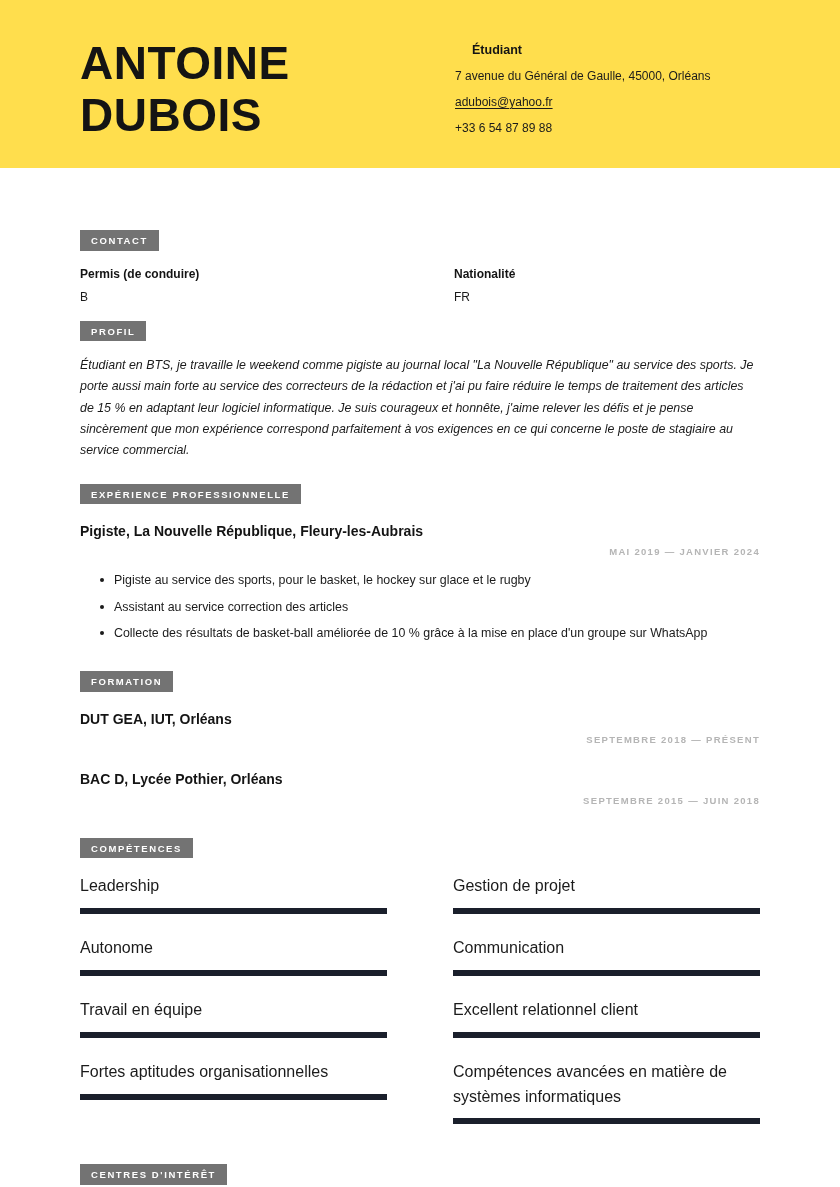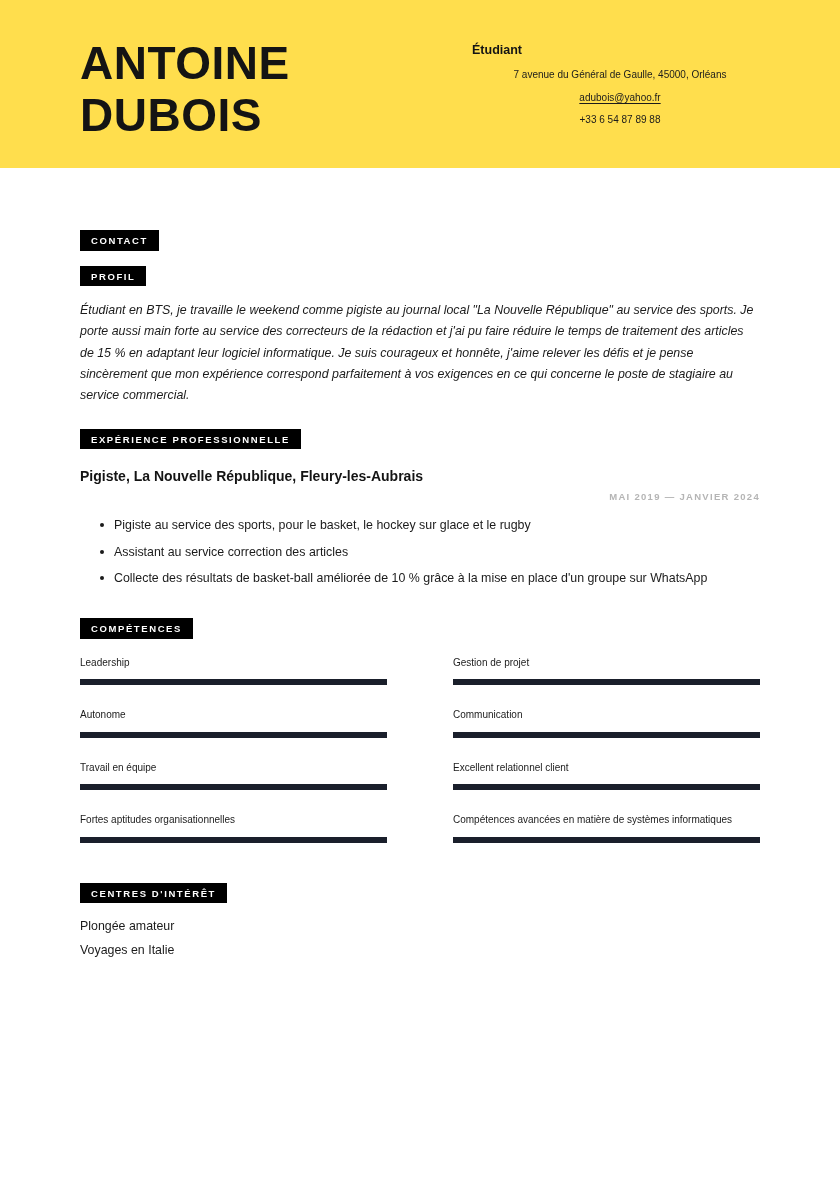--- a/index.html
+++ b/index.html
@@ -55,47 +55,46 @@
   }
   .job-title {
     font-size: 12.5px;
     font-weight: 700;
     color: #141414;
     line-height: 1.55;
     margin: 0 0 7px 0;
     padding-left: 17px;
   }
   .contact-line {
-    font-size: 10px;
+    font-size: 12px;
     font-weight: 400;
     color: #1b1b1b;
     line-height: 1.55;
     margin: 0 0 7px 0;
-    text-align: center;
   }
   .contact-line.email {
     text-decoration: underline;
     text-underline-offset: 2px;
   }
 
   
   .content {
     position: relative;
     padding: 0 80px;
     box-sizing: border-box;
     width: 840px;
   }
 
   .section {
     position: relative;
   }
 
   .badge {
     display: inline-block;
-    background: #000000;
+    background: #737373;
     color: #ffffff;
     font-size: 9.5px;
     font-weight: 700;
     letter-spacing: 1.6px;
     text-transform: uppercase;
     padding: 6px 11px 5px 11px;
     line-height: 1;
     white-space: nowrap;
   }
 
@@ -191,21 +190,21 @@
     margin-top: 16px;
   }
   .skills-col {
     width: 308px;
     display: flex;
     flex-direction: column;
   }
   .skill { margin-bottom: 22px; }
   .skill:last-child { margin-bottom: 16px; }
   .skill-name {
-    font-size: 10px;
+    font-size: 16px;
     font-weight: 400;
     color: #1b1b1b;
     line-height: 1.55;
     margin: 0 0 9px 0;
   }
   .skill-bar {
     width: 100%;
     height: 6px;
     background: #1a1f2b;
   }
@@ -237,40 +236,61 @@
       <p class="contact-line">7 avenue du Général de Gaulle, 45000, Orléans</p>
       <p class="contact-line email">adubois@yahoo.fr</p>
       <p class="contact-line">+33 6 54 87 89 88</p>
     </div>
   </div>
 
   <div class="content">
 
     <div class="section sec-contact">
       <span class="badge">CONTACT</span>
+      <div class="contact-grid">
+        <div class="contact-col">
+          <p class="field-label">Permis (de conduire)</p>
+          <p class="field-value">B</p>
+        </div>
+        <div class="contact-col">
+          <p class="field-label">Nationalité</p>
+          <p class="field-value">FR</p>
+        </div>
+      </div>
     </div>
 
     <div class="section sec-profil">
       <span class="badge">PROFIL</span>
       <p class="profil-text">Étudiant en BTS, je travaille le weekend comme pigiste au journal local "La Nouvelle République" au service des sports. Je porte aussi main forte au service des correcteurs de la rédaction et j'ai pu faire réduire le temps de traitement des articles de 15 % en adaptant leur logiciel informatique. Je suis courageux et honnête, j'aime relever les défis et je pense sincèrement que mon expérience correspond parfaitement à vos exigences en ce qui concerne le poste de stagiaire au service commercial.</p>
     </div>
 
     <div class="section sec-exp">
       <span class="badge">EXPÉRIENCE PROFESSIONNELLE</span>
       <div class="entry">
         <p class="entry-title">Pigiste, La Nouvelle République, Fleury-les-Aubrais</p>
         <p class="entry-dates">MAI 2019 — JANVIER 2024</p>
         <ul class="bullets">
           <li>Pigiste au service des sports, pour le basket, le hockey sur glace et le rugby</li>
           <li>Assistant au service correction des articles</li>
           <li>Collecte des résultats de basket-ball améliorée de 10 % grâce à la mise en place d'un groupe sur WhatsApp</li>
         </ul>
       </div>
     </div>
 
+    <div class="section sec-form">
+      <span class="badge">FORMATION</span>
+      <div class="entry">
+        <p class="entry-title">DUT GEA, IUT, Orléans</p>
+        <p class="entry-dates">SEPTEMBRE 2018 — PRÉSENT</p>
+      </div>
+      <div class="entry">
+        <p class="entry-title">BAC D, Lycée Pothier, Orléans</p>
+        <p class="entry-dates">SEPTEMBRE 2015 — JUIN 2018</p>
+      </div>
+    </div>
 
     <div class="section sec-skills">
       <span class="badge">COMPÉTENCES</span>
       <div class="skills-grid">
 
         <div class="skills-col">
           <div class="skill">
             <p class="skill-name">Leadership</p>
             <div class="skill-bar"></div>
           </div>

